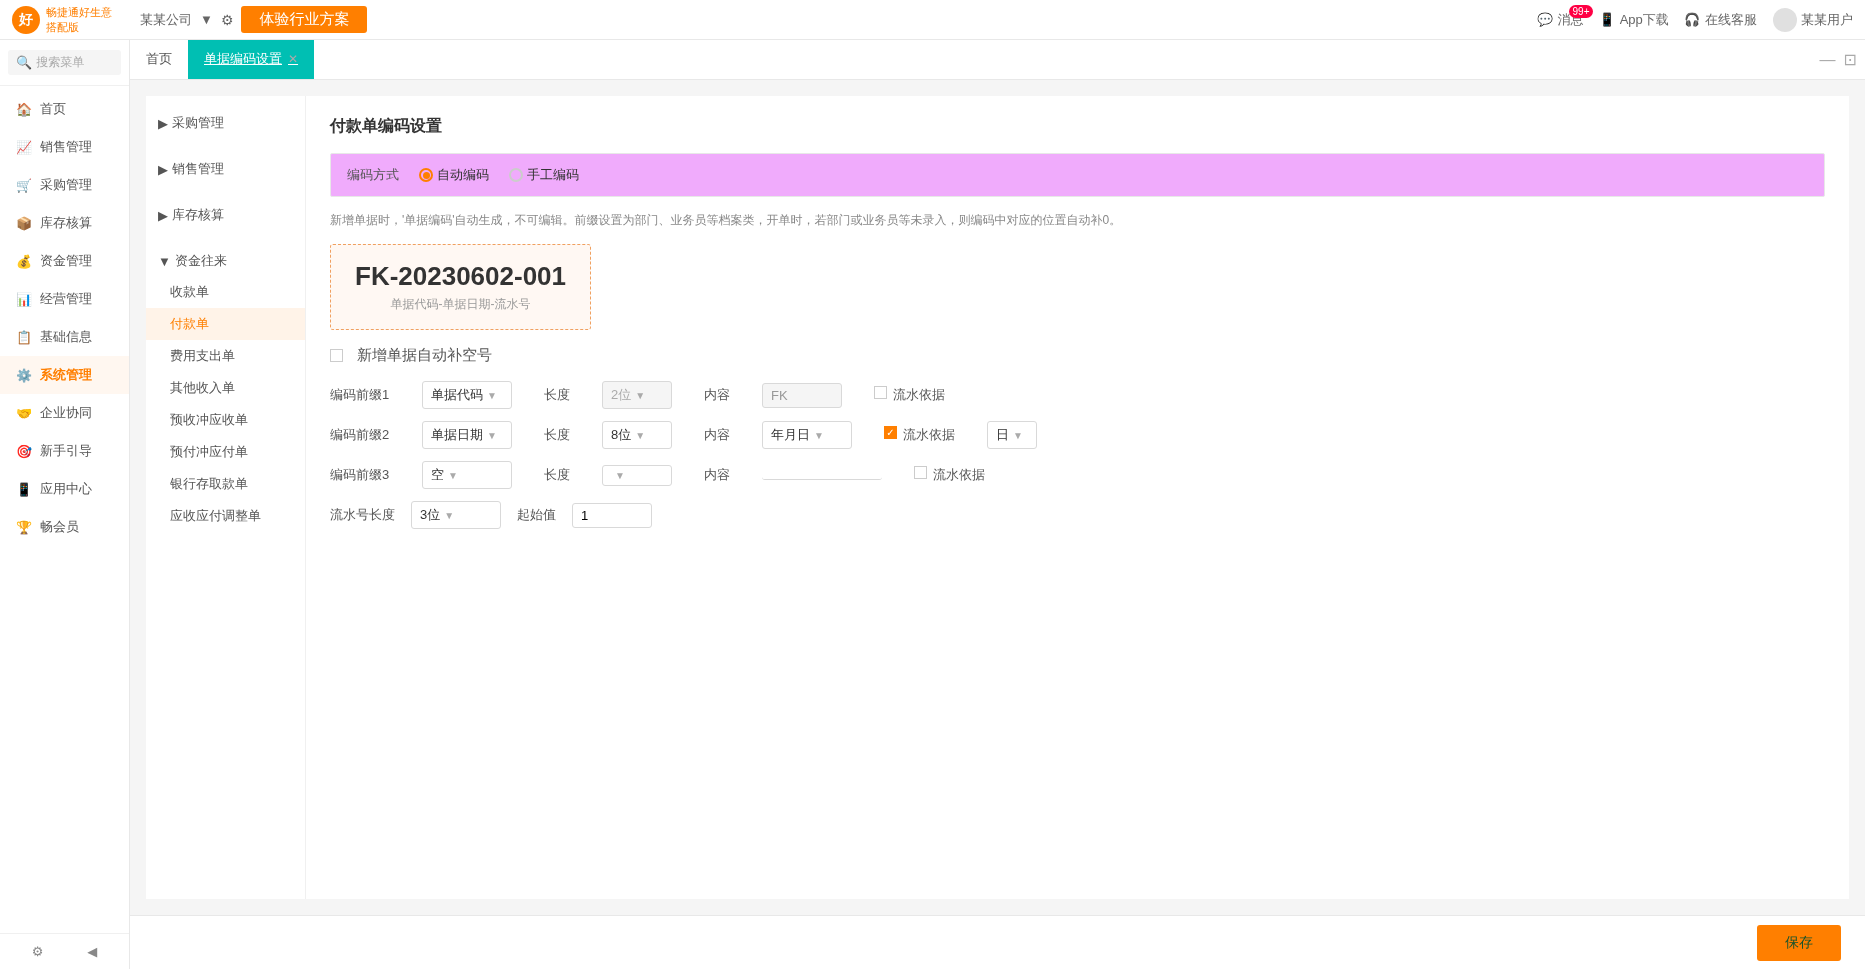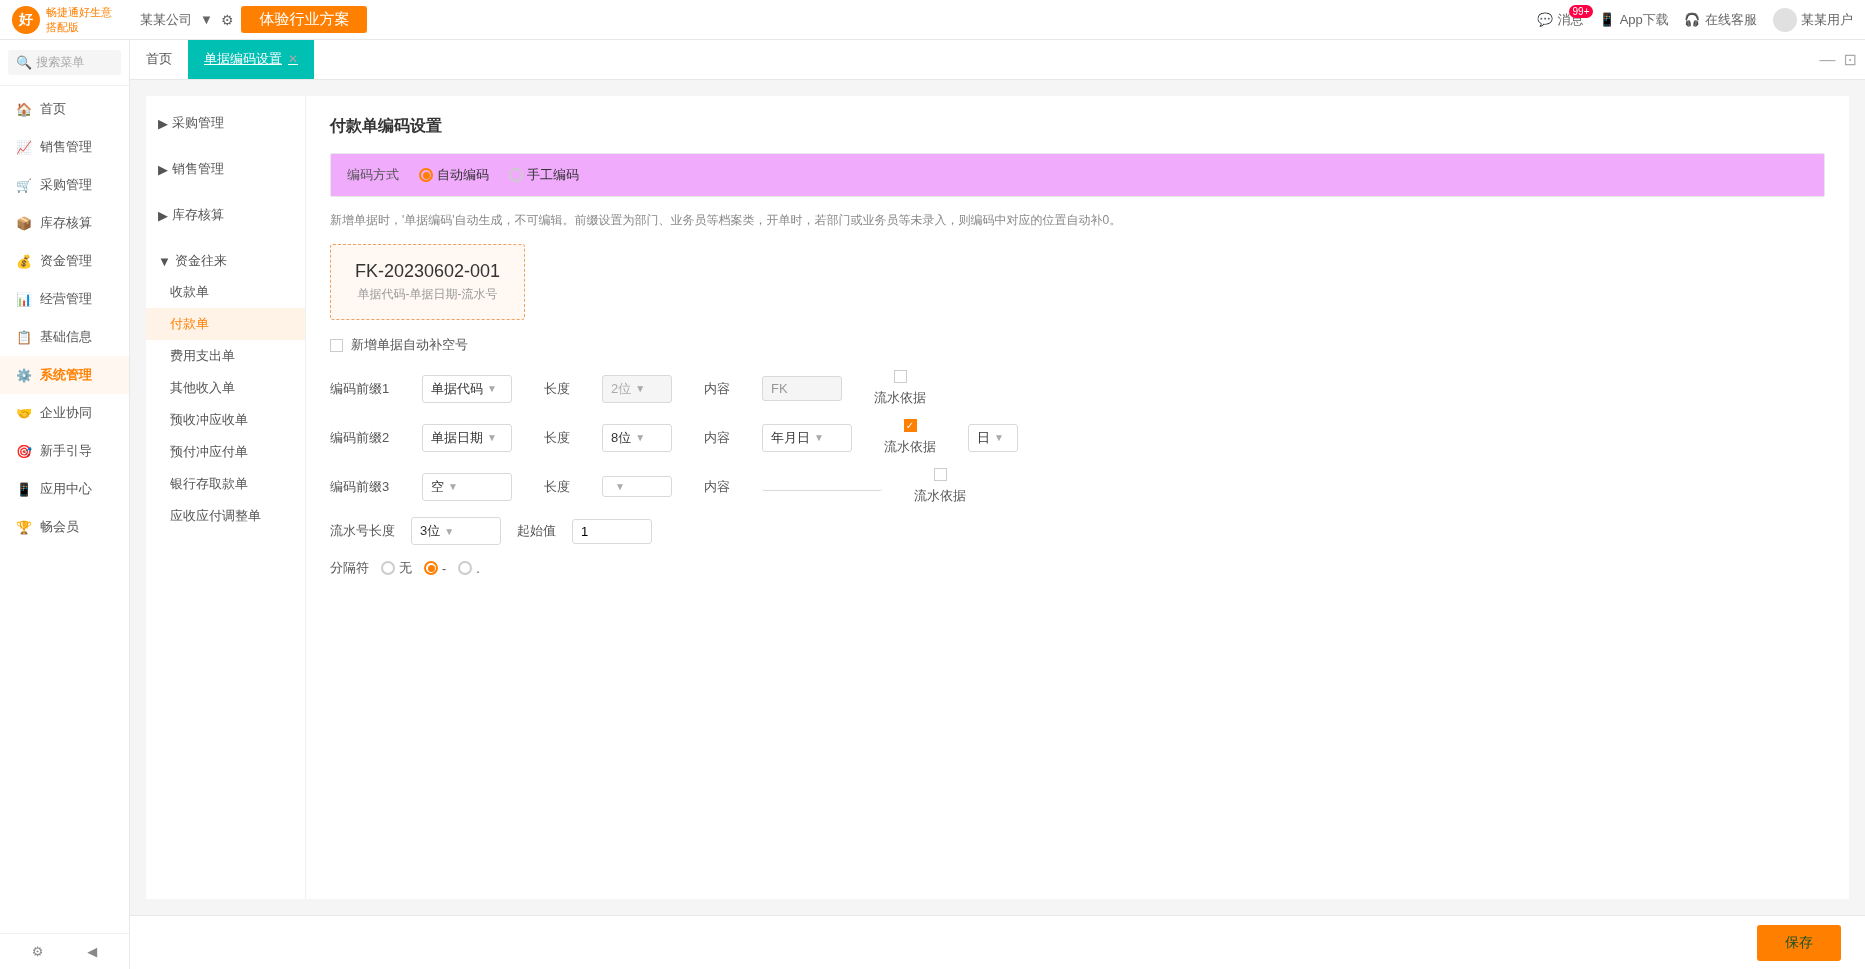--- a/index.html
+++ b/index.html
@@ -152,25 +152,25 @@
 
     
     .code-preview {
       border: 1px dashed #f0a060;
       background: #fff8f3;
       border-radius: 3px;
       padding: 16px 24px;
       display: inline-block;
       margin-bottom: 16px;
     }
-    .code-preview-main { font-size: 18px; font-weight: normal; color: #333; }
+    .code-preview-main { font-size: 26px; font-weight: bold; color: #333; }
     .code-preview-sub { font-size: 12px; color: #999; margin-top: 4px; text-align: center; }
 
     
-    .checkbox-row { display: flex; align-items: center; gap: 8px; margin-bottom: 16px; font-size: 13px; color: #555; }
+    .checkbox-row { display: flex; align-items: center; gap: 14px; margin-bottom: 16px; font-size: 15px; color: #555; }
     .cb { width: 13px; height: 13px; border: 1px solid #ccc; display: inline-flex; align-items: center; justify-content: center; cursor: pointer; }
 
     
     .config-row {
       display: flex; align-items: center; gap: 32px; margin-bottom: 12px;
     }
     .config-label { font-size: 13px; color: #555; width: 60px; white-space: nowrap; }
     .select-box {
       display: flex; align-items: center; gap: 4px;
       border: 1px solid #d9d9d9; border-radius: 3px;
@@ -183,21 +183,21 @@
       border: 1px solid #d9d9d9; border-radius: 3px;
       padding: 4px 8px; background: #fff; min-width: 70px;
       display: flex; align-items: center; gap: 4px; cursor: pointer; font-size: 13px;
     }
     .content-label { font-size: 13px; color: #555; }
     .content-val {
       border: 1px solid #d9d9d9; border-radius: 3px;
       padding: 4px 8px; background: #f5f5f5; min-width: 80px;
       font-size: 13px; color: #999;
     }
-    .flow-cb { display: flex; align-items: center; gap: 6px; font-size: 13px; color: #555; flex-direction: column; }
+    .flow-cb { display: flex; align-items: flex-start; gap: 6px; font-size: 13px; color: #555; }
     .cb-checked {
       width: 13px; height: 13px; background: #ff7f00; border: 1px solid #ff7f00;
       display: inline-flex; align-items: center; justify-content: center; color: white; font-size: 10px;
     }
 
     .serial-row { display: flex; align-items: center; gap: 16px; margin-bottom: 14px; }
     .serial-label { font-size: 13px; color: #555; white-space: nowrap; }
     .serial-val { border: 1px solid #d9d9d9; border-radius: 3px; padding: 4px 8px; background: #fff; min-width: 80px; font-size: 13px; }
 
     
@@ -496,35 +496,20 @@
               <span class="serial-label">流水号长度</span>
               <div class="select-box">
                 <span>3位</span>
                 <span class="select-arrow">▼</span>
               </div>
               <span class="serial-label">起始值</span>
               <input class="serial-val" type="text" value="1" style="width: 80px;">
             </div>
 
             
-            <div class="sep-row">
-              <span>分隔符</span>
-              <label class="radio-option">
-                <div class="radio-circle"></div>
-                <span>无</span>
-              </label>
-              <label class="radio-option">
-                <div class="radio-circle checked"></div>
-                <span>-</span>
-              </label>
-              <label class="radio-option">
-                <div class="radio-circle"></div>
-                <span>.</span>
-              </label>
-            </div>
 
           </div>
         </div>
       </div>
     </div>
 
     <div class="footer-bar">
       <button class="save-btn">保存</button>
     </div>
   </div>

